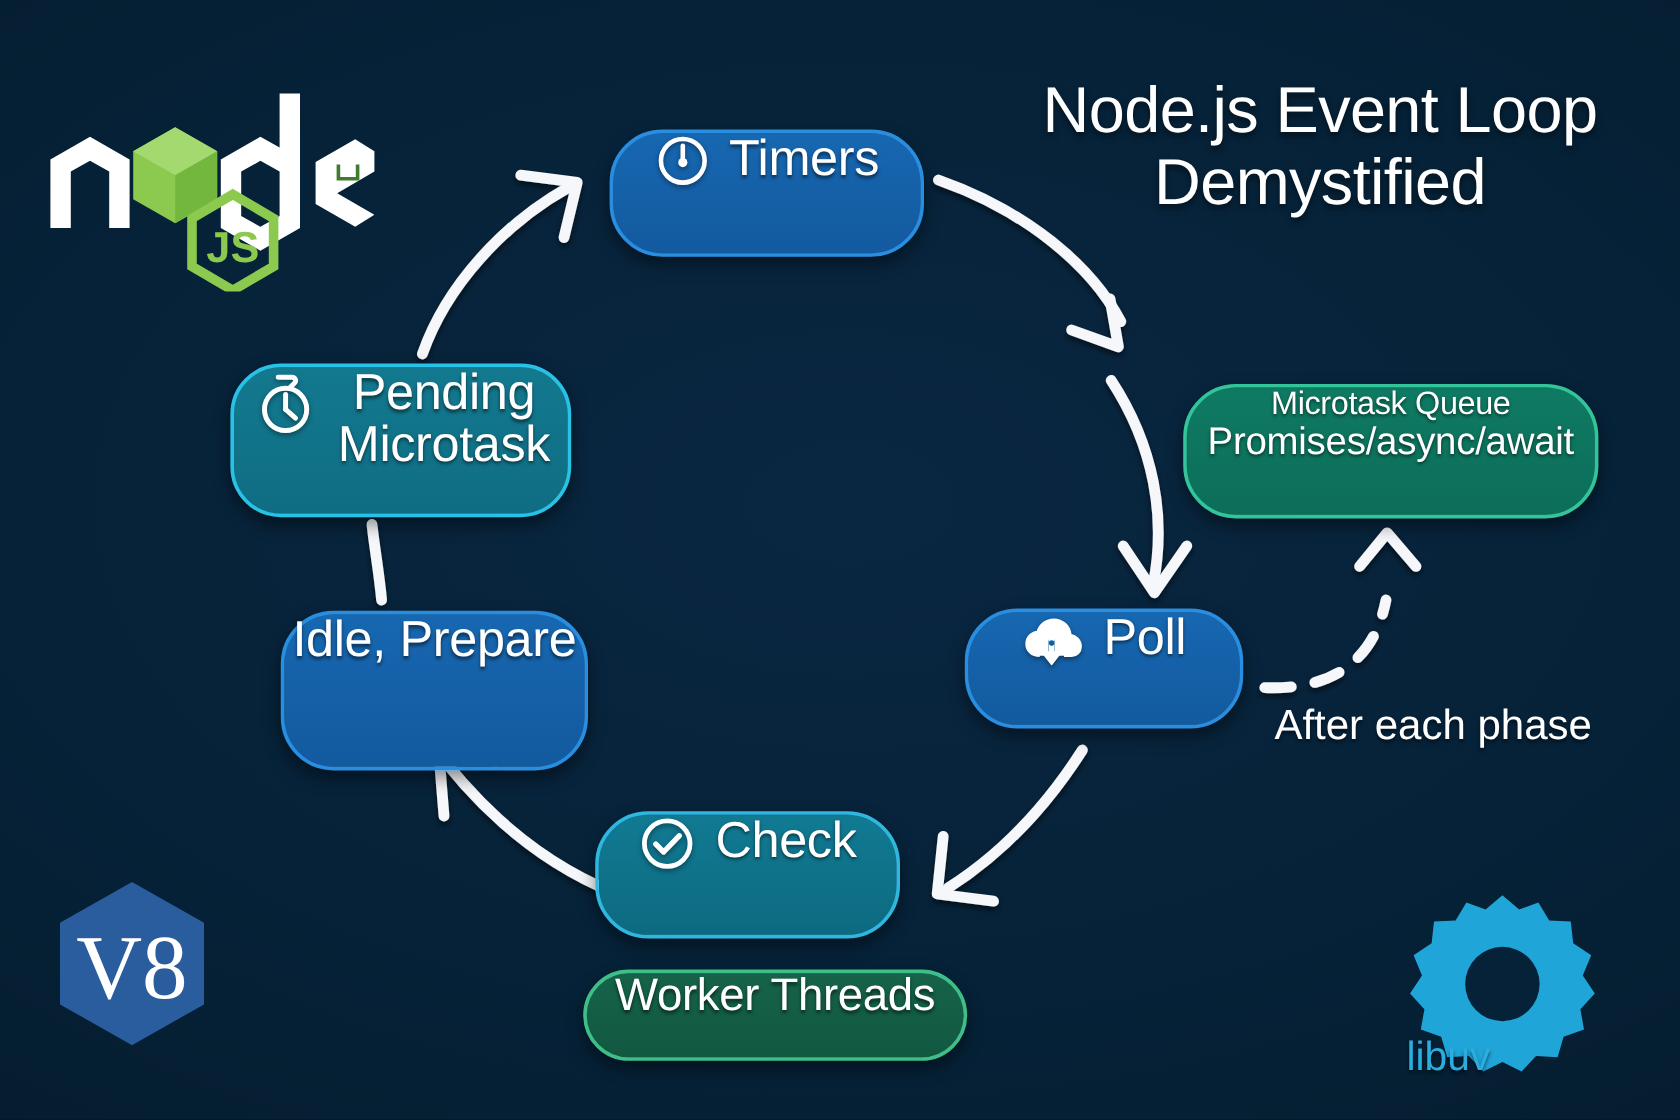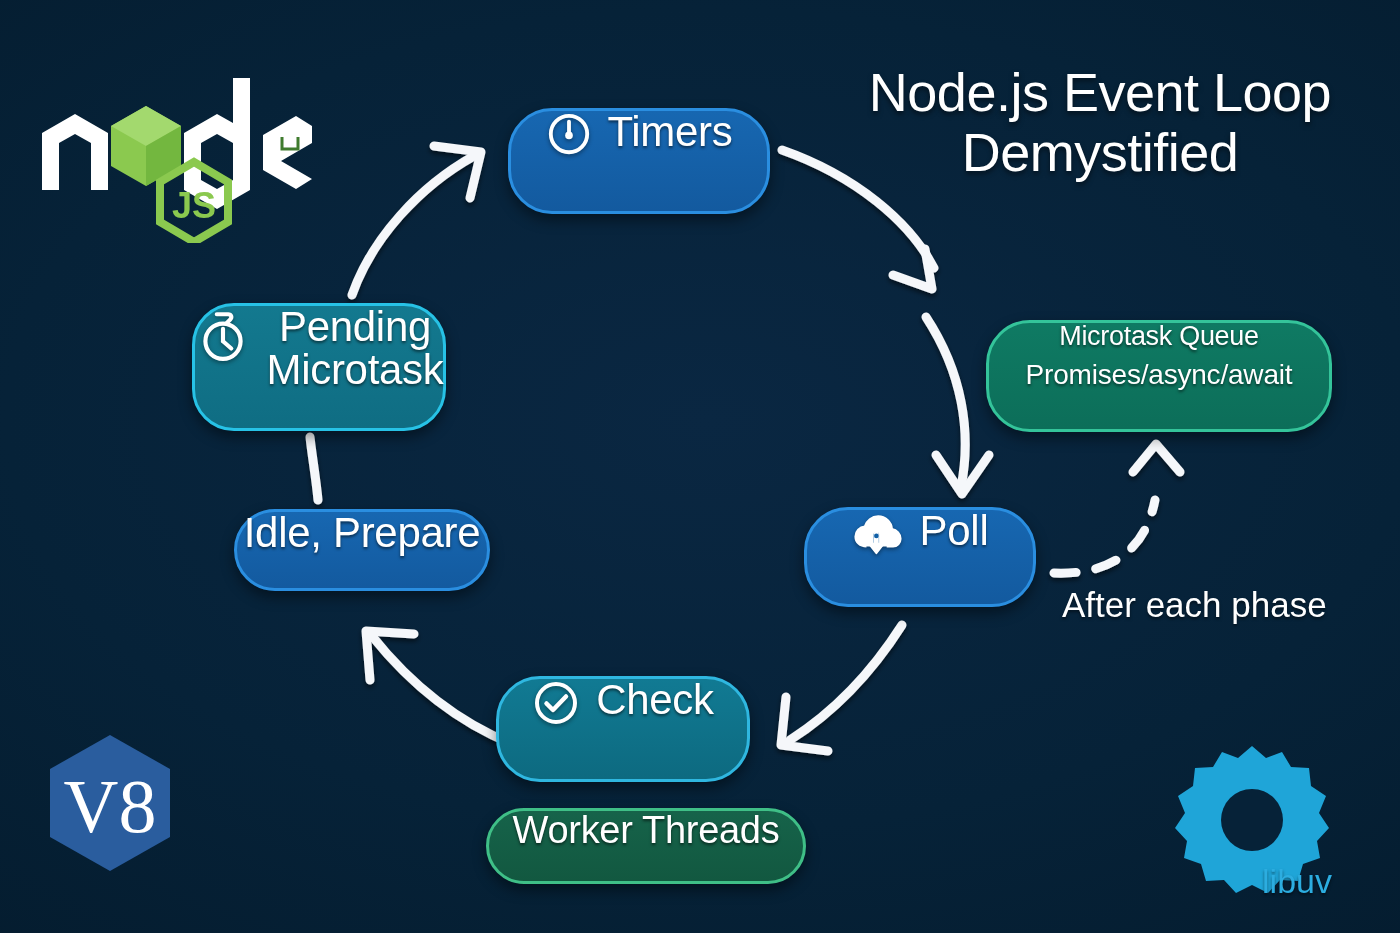--- a/index.html
+++ b/index.html
@@ -38,35 +38,35 @@
     letter-spacing: -0.3px;
     line-height: 1.02;
   }
   .node .label-stack {
     display: flex;
     flex-direction: column;
     align-items: center;
     line-height: 1.0;
   }
   .node .sub {
-    font-size: 28px;
+    font-size: 32px;
     letter-spacing: -0.2px;
-    margin-top: 10px;
+    margin-top: 0;
   }
 
   .blue   { background: linear-gradient(180deg,#1767b1 0%,#135a9f 100%); border: 3px solid #2a8ee0; }
   .teal   { background: linear-gradient(180deg,#13798f 0%,#0f6d83 100%); border: 3px solid #27c2e6; }
   .tealdk { background: linear-gradient(180deg,#117a93 0%,#0d6a80 100%); border: 3px solid #2fb7e0; }
   .green  { background: linear-gradient(180deg,#0f7a63 0%,#0c6e59 100%); border: 3px solid #34c49a; }
   .greendk{ background: linear-gradient(180deg,#16634a 0%,#125840 100%); border: 3px solid #3fbf87; }
 
   
   #node-timers         { left: 508px;  top: 108px; width: 262px;  height: 106px; }
-  #node-pending        { left: 192px;  top: 303px; width: 254px;  height: 128px; border-radius: 42px; }
-  #node-idle           { left: 234px;  top: 509px; width: 256px;  height: 82px; }
+  #node-pending        { left: 192px;  top: 303px; width: 284px;  height: 128px; border-radius: 42px; }
+  #node-idle           { left: 234px;  top: 509px; width: 256px;  height: 133px; }
   #node-check          { left: 496px;  top: 676px; width: 254px;  height: 106px; }
   #node-poll           { left: 804px;  top: 507px; width: 232px;  height: 100px; }
   #node-microtask      { left: 986px;  top: 320px; width: 346px;  height: 112px; }
   #node-worker         { left: 486px;  top: 808px; width: 320px;  height: 76px; }
   #node-worker .label  { font-size: 38px; }
   #node-microtask .label { font-size: 27px; }
 
   .icon { flex: 0 0 auto; display: block; filter: drop-shadow(0 2px 2px rgba(0,0,0,0.4)); }
 
   
@@ -101,21 +101,21 @@
     width: 1400px; height: 933px;
     pointer-events: none;
   }
 
   
   #logo-node   { position: absolute; left: 34px; top: 58px;  width: 282px; height: 185px; }
   #logo-v8     { position: absolute; left: 44px; top: 732px; width: 132px; height: 142px; }
   #logo-libuv  { position: absolute; left: 1172px; top: 742px; width: 160px; height: 160px; }
   #libuv-text  {
     position: absolute; left: 1172px; top: 862px; width: 160px;
-    text-align: right; color: #2cade0; font-size: 34px;
+    text-align: left; color: #2cade0; font-size: 34px;
     text-shadow: 0 2px 3px rgba(0,0,0,0.5);
   }
 </style>
 </head>
 <body>
 
 <div id="canvas">
 
   <svg id="arrows" viewBox="0 0 1400 933">
     <defs>

